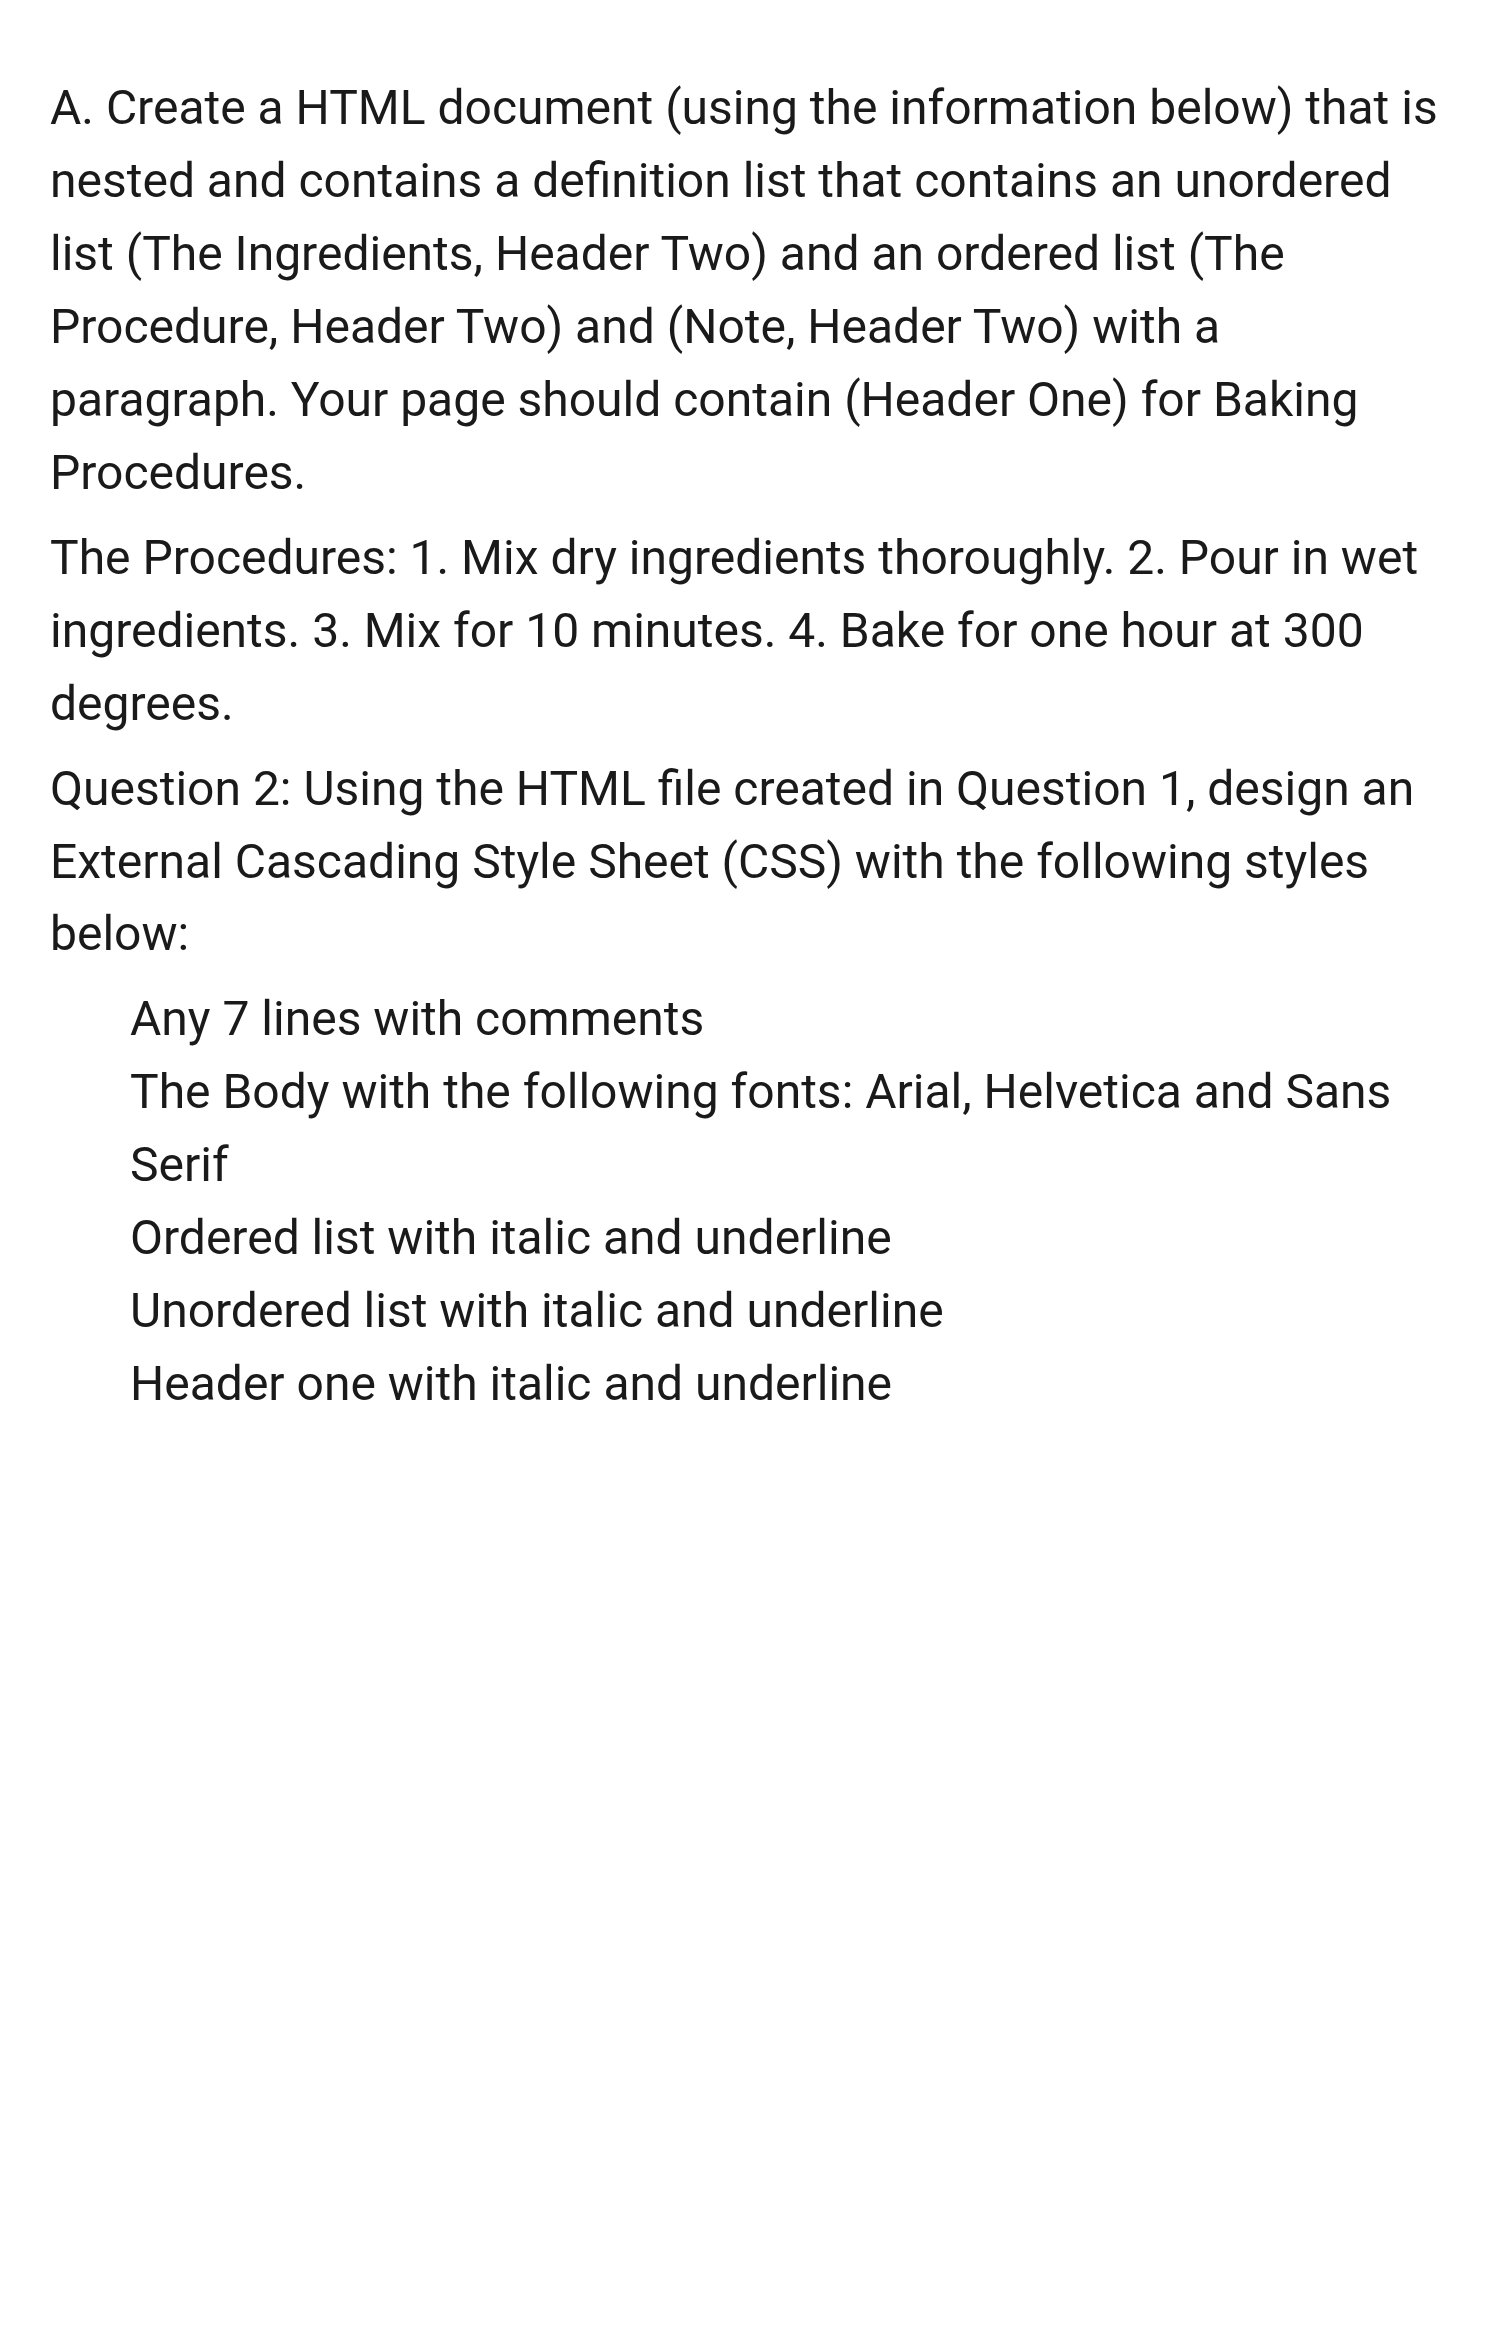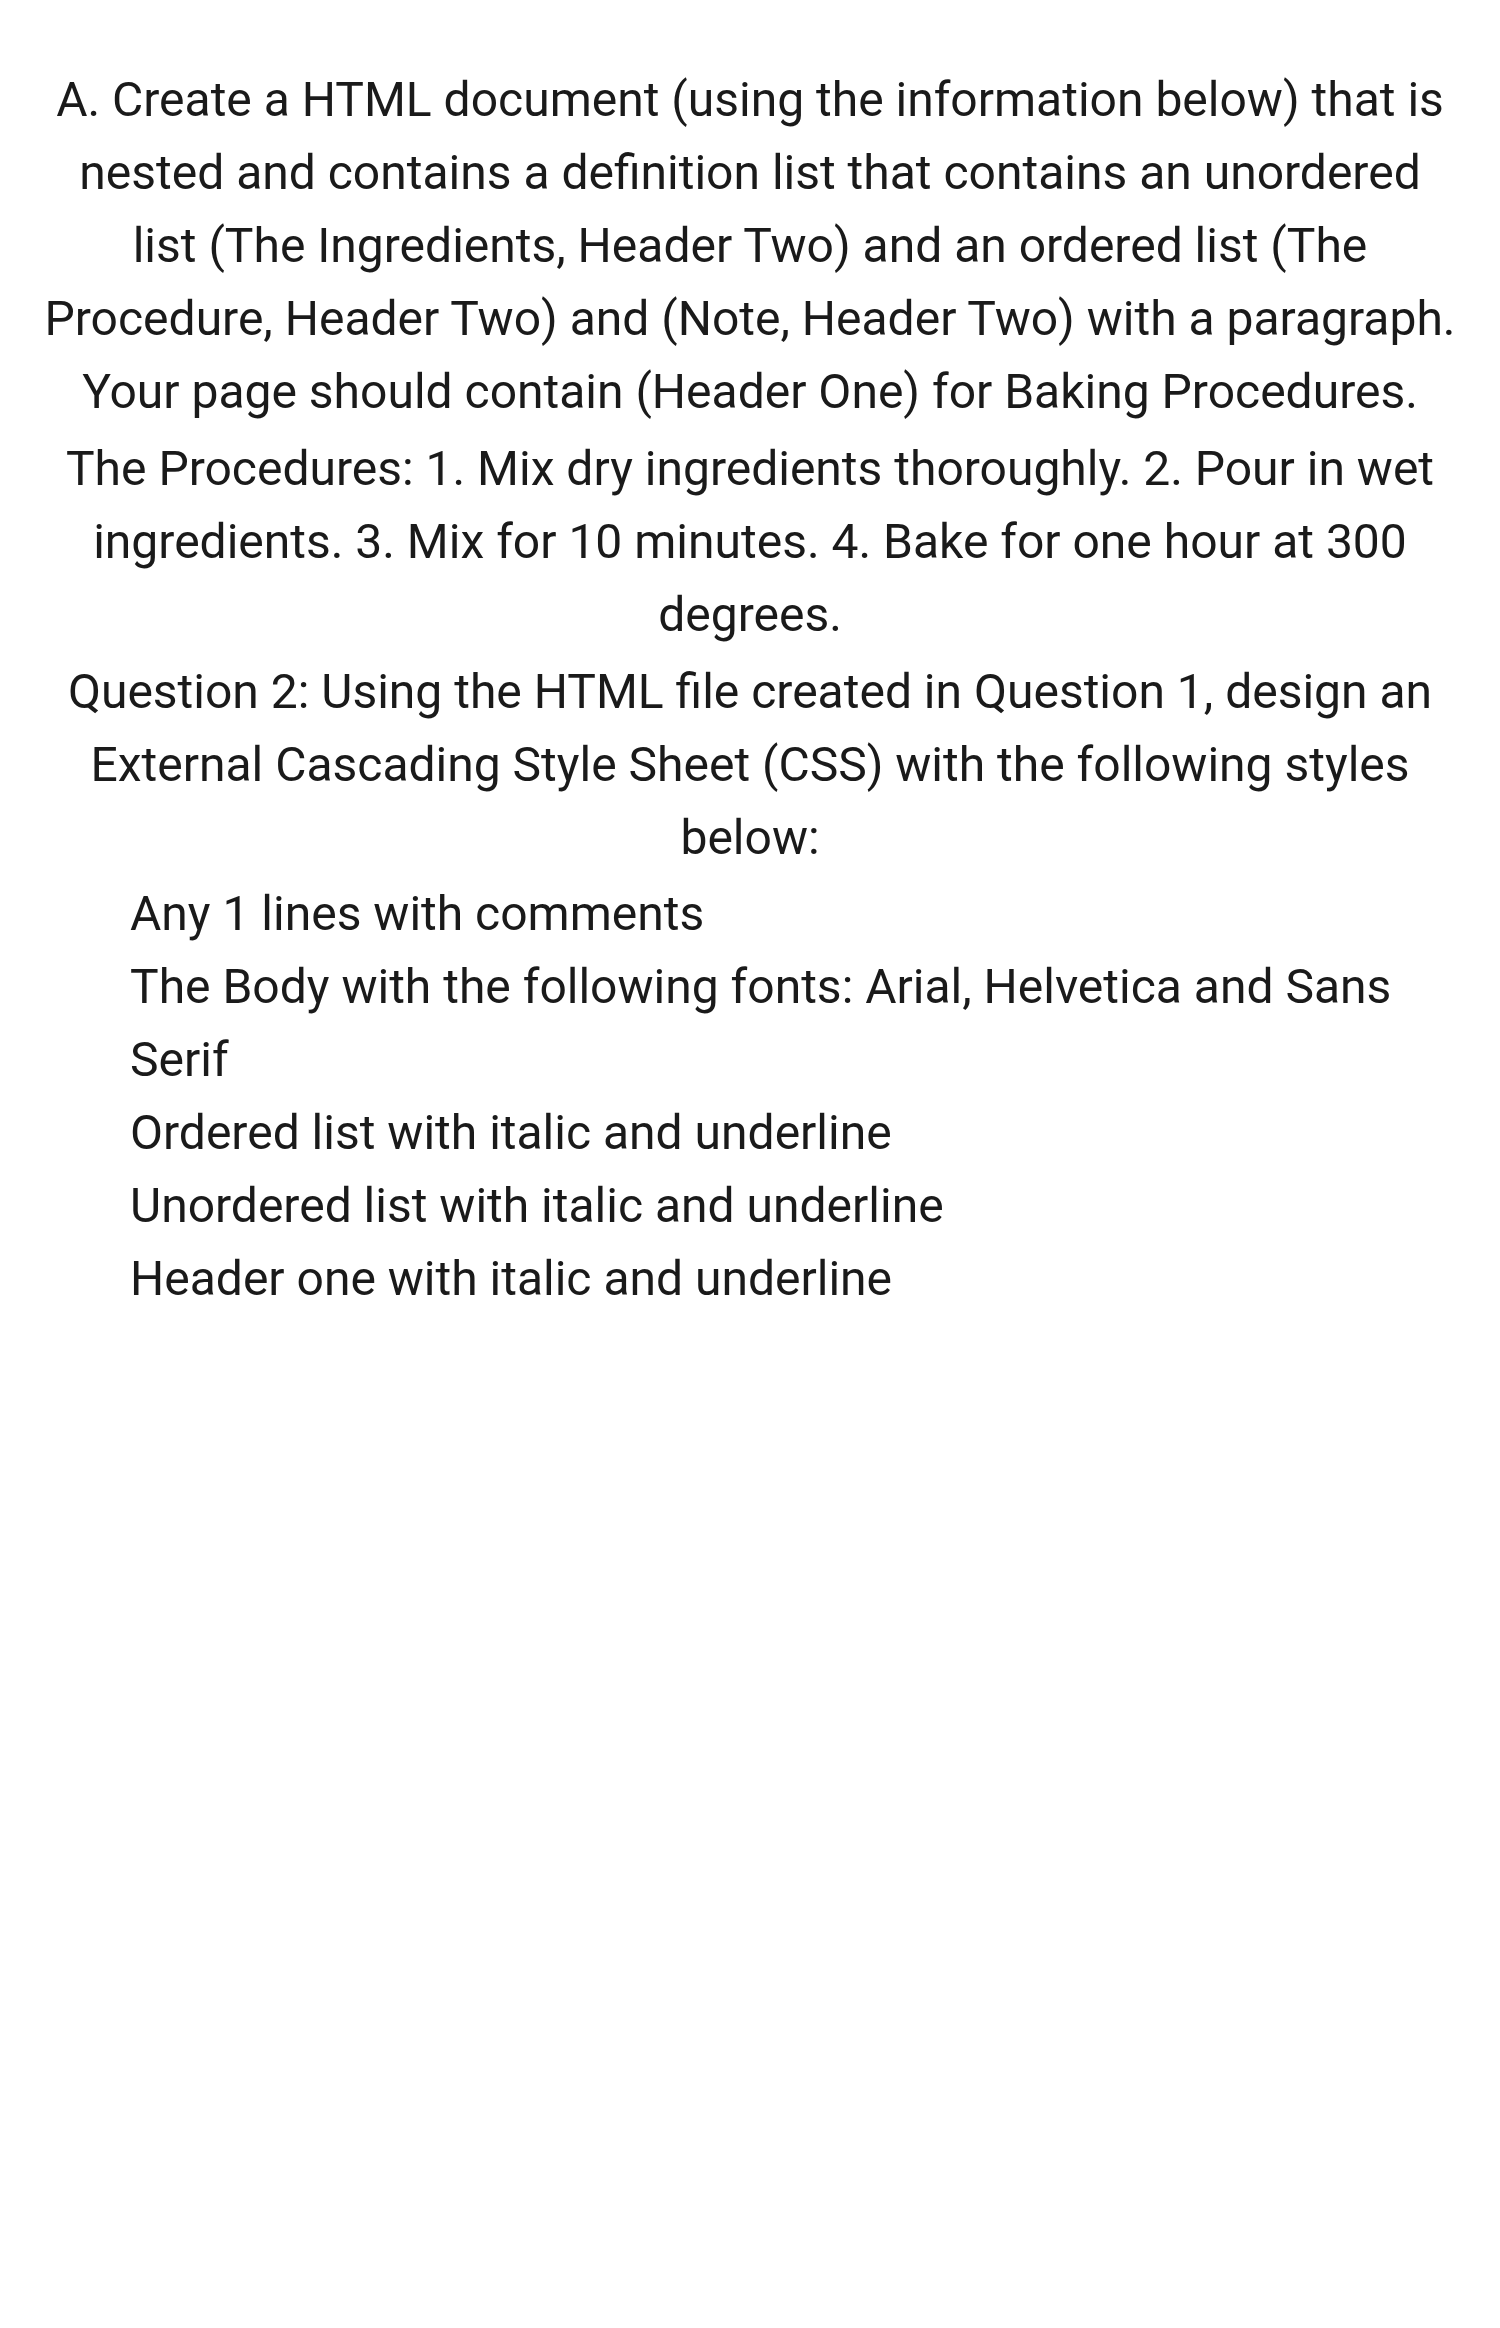--- a/index.html
+++ b/index.html
@@ -13,22 +13,21 @@
       padding: 60px 38px;
       width: 1500px;
       color: #1a1a1a;
       font-size: 48px;
       line-height: 1.52;
     }
     .content {
       max-width: 1424px;
     }
     .para {
-      margin: 4px;
-      text-align: center;
+      margin: 12px;
     }
     .indented-list {
       padding-left: 92px;
       margin-top: 2px;
     }
     .list-item {
       display: block;
     }
     .bullet-char {
       display: inline-block;
@@ -64,20 +63,20 @@
 
   <p class="para">A. Create a HTML document (using the information below) that is nested and contains a definition list that contains an unordered list (The Ingredients, Header Two) and an ordered list (The Procedure, Header Two) and (Note, Header Two) with a paragraph. Your page should contain (Header One) for Baking Procedures.</p>
 
 
   <p class="para">The Procedures: 1. Mix dry ingredients thoroughly. 2. Pour in wet ingredients. 3. Mix for 10 minutes. 4. Bake for one hour at 300 degrees.</p>
 
 
   <p class="para">Question 2: Using the HTML file created in Question 1, design an External Cascading Style Sheet (CSS) with the following styles below:</p>
 
   <div class="indented-list">
-    <span class="list-item">Any 1 lines with comments</span>
+    <span class="list-item">Any 7 lines with comments</span>
     <span class="list-item">The Body with the following fonts: Arial, Helvetica and Sans Serif</span>
     <span class="list-item">Ordered list with italic and underline</span>
     <span class="list-item">Unordered list with italic and underline</span>
     <span class="list-item">Header one with italic and underline</span>
   </div>
 
 </div>
 
 </body></html>

